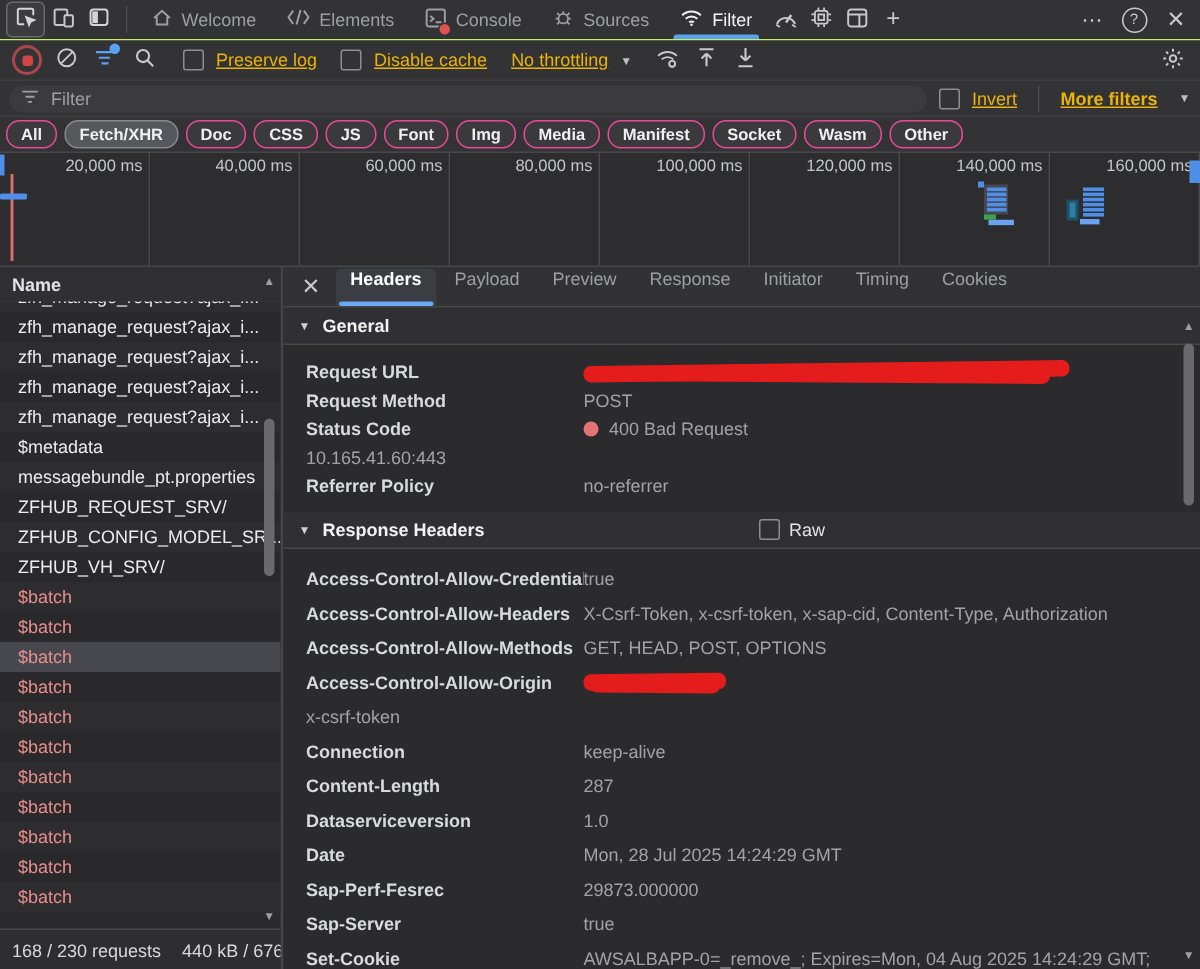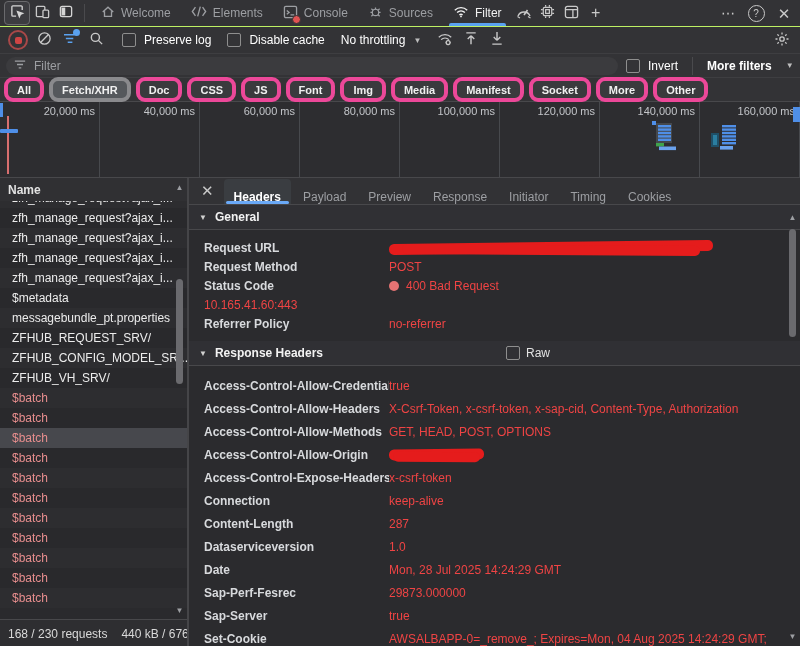--- a/index.html
+++ b/index.html
@@ -21,32 +21,32 @@
   .tab.active svg{stroke:#f2f2f2;}
   .tab.active .underline{position:absolute;left:6px;right:6px;bottom:0;height:3px;background:#5aa2f0;border-radius:2px 2px 0 0;}
   .grow{flex:1;}
   .topright{display:flex;align-items:center;gap:4px;}
   .glyph{color:#c9c9c9;font-size:14px;line-height:1;}
   .helpcirc{width:15px;height:15px;border:1.4px solid #c9c9c9;border-radius:50%;font-size:10px;display:flex;align-items:center;justify-content:center;}
   .badge{position:absolute;right:-3px;bottom:-2px;width:7px;height:7px;border-radius:50%;background:#e05252;border:1px solid #333336;}
   
   .toolbar{height:27px;border-bottom:1px solid #3e3e41;padding:0 6px;gap:2px;}
   .chk{width:12px;height:12px;border:1px solid #8e8e8e;border-radius:2px;background:transparent;flex:0 0 auto;margin-right:6px;}
-  .lbl{color:#ffffff;margin-right:14px;white-space:nowrap;}
+  .lbl{color:#eab308;margin-right:14px;white-space:nowrap;text-decoration:underline;}
   .ddcaret{font-size:8px;color:#bdbdbd;margin-left:6px;}
   .recbtn{width:16px;height:16px;border:2px solid #a84848;border-radius:50%;display:flex;align-items:center;justify-content:center;}
   .recbtn .sq{width:7px;height:7px;background:#cf4444;border-radius:2px;}
   
   .filterbar{height:24px;border-bottom:1px solid #3e3e41;padding:0 6px;gap:8px;}
   .finput{flex:0 0 auto;width:612px;height:18px;background:#3b3b3e;border:none;border-radius:10px;display:flex;align-items:center;gap:6px;padding:0 8px;box-sizing:border-box;}
   .finput input{background:transparent;border:none;outline:none;color:#f9a8d4;font-size:12px;width:100%;font-family:"Liberation Sans",sans-serif;}
   .finput input::placeholder{color:#9d9fa3;}
   
   .chipsbar{height:24px;border-bottom:1px solid #48484b;padding:0 4px;gap:5px;}
-  .chip{height:17px;padding:0 9px;border:4px solid #ec4899;border-radius:9px;background:#3a3a3d;
+  .chip{height:17px;padding:0 9px;border:1px solid #ec4899;border-radius:9px;background:#3a3a3d;
         color:#f0f0f0;font-size:11px;font-weight:700;display:flex;align-items:center;flex:0 0 auto;}
   .chip.selected{background:#55585c;border-color:#8a8a8d;}
   
   .overview{height:75px;background:#2d2d30;position:relative;border-bottom:1px solid #48484b;}
   .ticks{position:absolute;inset:0;display:flex;}
   .tickcell{width:100px;flex:0 0 auto;border-right:1px solid #47494d;box-sizing:border-box;
             color:#c3c5c9;font-size:11px;text-align:right;padding:3px 4px 0 0;}
   .ov-abs{position:absolute;}
   
   .main{display:flex;height:469px;}
@@ -58,32 +58,32 @@
   .row:nth-of-type(even){background:#29292c;}
   .row.error span{color:#e88e8e;text-align:right;}
   .row.selected{background:#47484d;}
   .lstatus{height:27px;border-top:1px solid #48484b;background:#2e2e31;display:flex;align-items:center;gap:14px;padding:0 8px;color:#d9d9d9;white-space:nowrap;overflow:hidden;}
   .lscroll{position:absolute;right:3px;top:5px;width:9px;bottom:32px;}
   .sarrow{color:#9d9fa3;font-size:8px;position:absolute;left:0;width:9px;text-align:center;}
   .sthumb{position:absolute;left:1px;width:7px;border-radius:4px;background:#6a6a6e;}
   
   .right{flex:1;display:flex;flex-direction:column;background:#2b2b2e;position:relative;}
   .dtabs{height:26px;display:flex;align-items:center;background:#323235;border-bottom:1px solid #48484b;padding:0 6px;gap:2px;}
-  .dtab{padding:0 10px;height:25px;display:flex;align-items:flex-end;color:#9d9fa3;position:relative;flex:0 0 auto;}
+  .dtab{padding:0 10px;height:25px;display:flex;align-items:flex-start;color:#9d9fa3;position:relative;flex:0 0 auto;}
   .dtab.active{color:#ffffff;font-weight:700;background:#3a3d41;border-radius:4px 4px 0 0;}
   .dtab.active .underline{position:absolute;left:2px;right:2px;bottom:0;height:3px;background:#6aa9f7;border-radius:2px;}
   .closex{color:#c9c9c9;font-size:15px;padding:0 8px 0 6px;}
   .dcontent{flex:1;overflow:hidden;position:relative;}
   .sechead{height:24px;display:flex;align-items:center;gap:8px;padding:0 10px;background:#303034;border-bottom:1px solid #48484b;color:#f2f2f2;font-weight:700;}
   .sechead .tri{font-size:8px;color:#d0d0d0;}
   .hrow{display:flex;align-items:center;padding:0 0 0 15px;}
   .g .hrow{height:19px;}
   .rh .hrow{height:23px;}
   .hlabel{width:185px;flex:0 0 auto;color:#d8dadd;font-weight:700;white-space:nowrap;overflow:hidden;}
-  .hval{color:#ef4444;white-space:nowrap;display:flex;align-items:center;gap:7px;}
+  .hval{color:#a3a3a3;white-space:nowrap;display:flex;align-items:center;gap:7px;}
   .dot{display:none;width:10px;height:10px;border-radius:50%;background:#e57373;}
   .hrow.dot_red .dot{display:inline-block;}
   .scribble{display:none;height:11px;background:#e51c1c;border-radius:5px;transform:rotate(-0.7deg);position:relative;}
   .scribble::after{content:"";position:absolute;left:4%;top:3px;width:92%;height:10px;background:#e51c1c;border-radius:5px;transform:rotate(1.1deg);}
   .hrow.redacted .scribble{display:inline-block;width:95px;}
   .hrow.redacted_wide .scribble{display:inline-block;width:324px;}
   .rawchk{display:flex;align-items:center;margin-left:175px;font-weight:400;color:#e3e3e3;}
   .dscroll{position:absolute;right:2px;top:2px;bottom:2px;width:10px;}
   .pad8{height:8px;}
   .wf{position:absolute;}
@@ -330,21 +330,21 @@
 
     <div class="chip">
       <span>Manifest</span>
     </div>
 
     <div class="chip">
       <span>Socket</span>
     </div>
 
     <div class="chip">
-      <span>More</span>
+      <span>Wasm</span>
     </div>
 
     <div class="chip">
       <span>Other</span>
     </div>
   </div>
 
 <div class="overview">
   <div class="ticks">
 
@@ -622,21 +622,20 @@
           <div class="hrow redacted">
             <span class="hlabel">Access-Control-Allow-Origin</span>
             <span class="hval">
 
               <span class="scribble"></span>
               <span></span>
             </span>
           </div>
 
           <div class="hrow">
-            <span class="hlabel">Access-Control-Expose-Headers</span>
             <span class="hval">
 
               <span>x-csrf-token</span>
             </span>
           </div>
 
           <div class="hrow">
             <span class="hlabel">Connection</span>
             <span class="hval">
 

